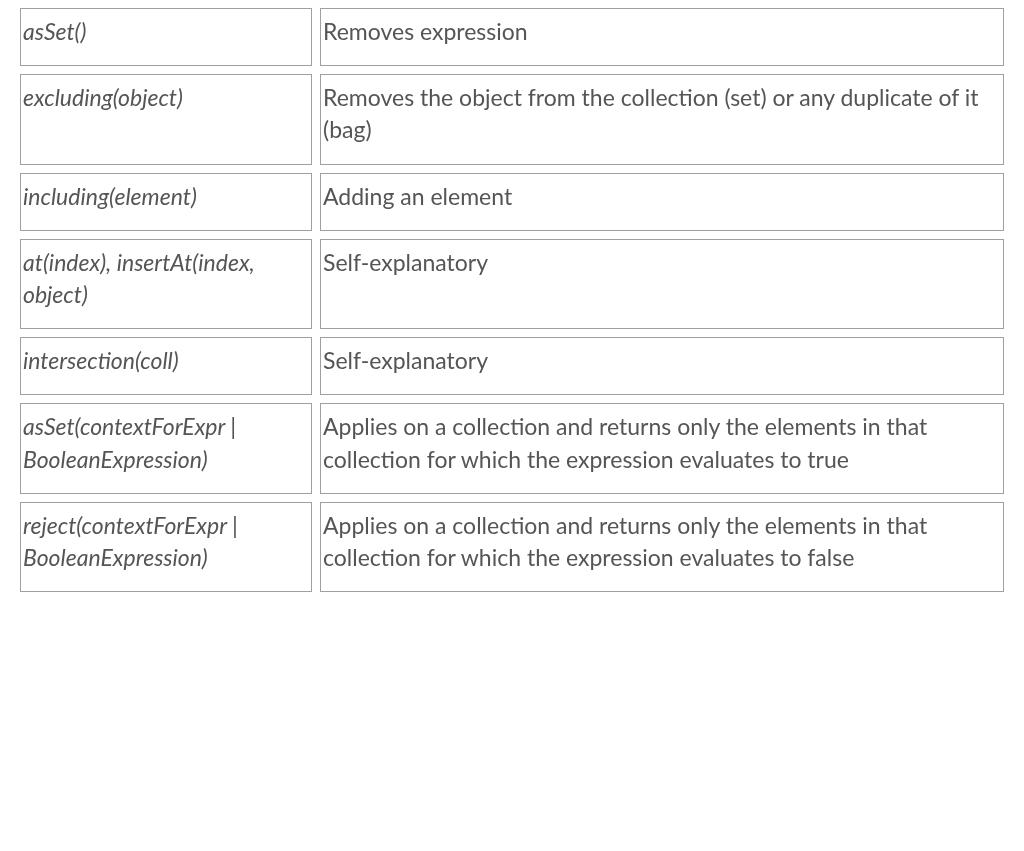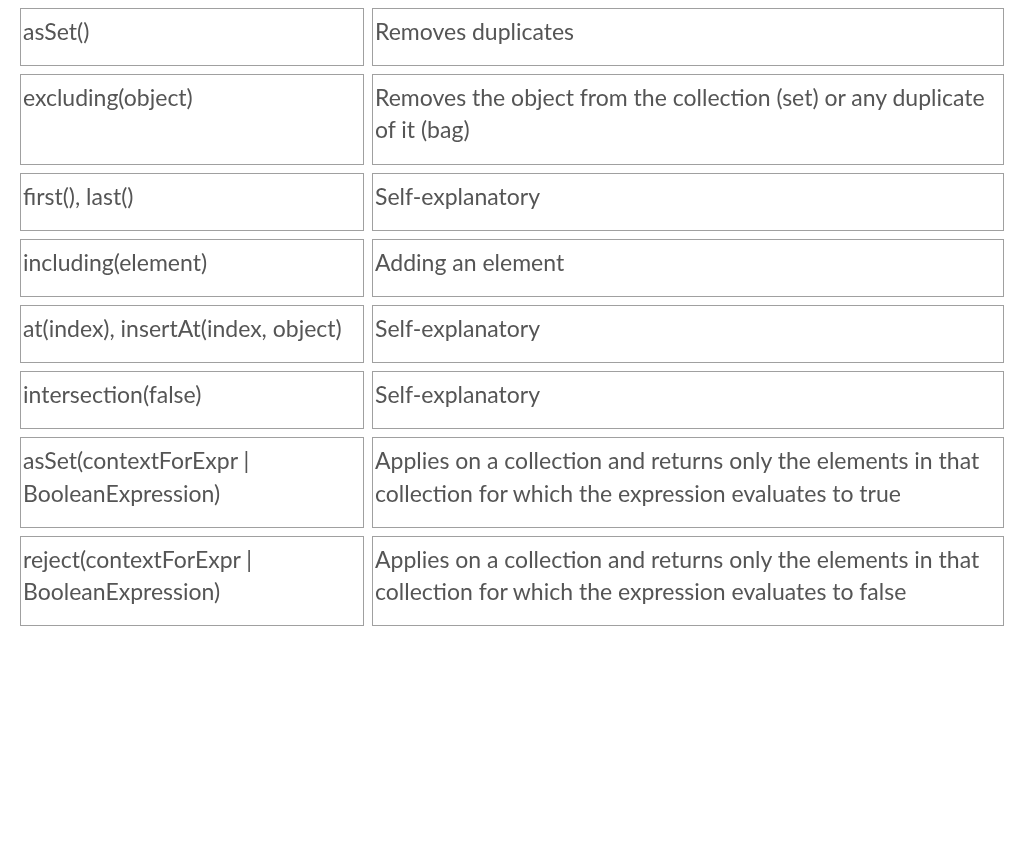--- a/index.html
+++ b/index.html
@@ -25,54 +25,51 @@
       width: 100%;
       table-layout: fixed;
     }
     td {
       border: 1px solid #a0a0a0;
       vertical-align: top;
       padding: 6px 2px 18px 2px;
       word-wrap: break-word;
     }
     td.col-left {
-      width: 344px;
+      width: 292px;
+      font-style: italic;
     }
     td.col-right {
       width: auto;
     }
   </style>
 </head>
 <body>
 
 <div class="container">
   <table>
     <tbody>
       <tr>
         <td class="col-left">asSet()</td>
-        <td class="col-right">Removes duplicates</td>
+        <td class="col-right">Removes expression</td>
       </tr>
       <tr>
         <td class="col-left">excluding(object)</td>
         <td class="col-right">Removes the object from the collection (set) or any duplicate of it (bag)</td>
-      </tr>
-      <tr>
-        <td class="col-left">first(), last()</td>
-        <td class="col-right">Self-explanatory</td>
       </tr>
       <tr>
         <td class="col-left">including(element)</td>
         <td class="col-right">Adding an element</td>
       </tr>
       <tr>
         <td class="col-left">at(index), insertAt(index, object)</td>
         <td class="col-right">Self-explanatory</td>
       </tr>
       <tr>
-        <td class="col-left">intersection(false)</td>
+        <td class="col-left">intersection(coll)</td>
         <td class="col-right">Self-explanatory</td>
       </tr>
       <tr>
         <td class="col-left">asSet(contextForExpr | BooleanExpression)</td>
         <td class="col-right">Applies on a collection and returns only the elements in that collection for which the expression evaluates to true</td>
       </tr>
       <tr>
         <td class="col-left">reject(contextForExpr | BooleanExpression)</td>
         <td class="col-right">Applies on a collection and returns only the elements in that collection for which the expression evaluates to false</td>
       </tr>

